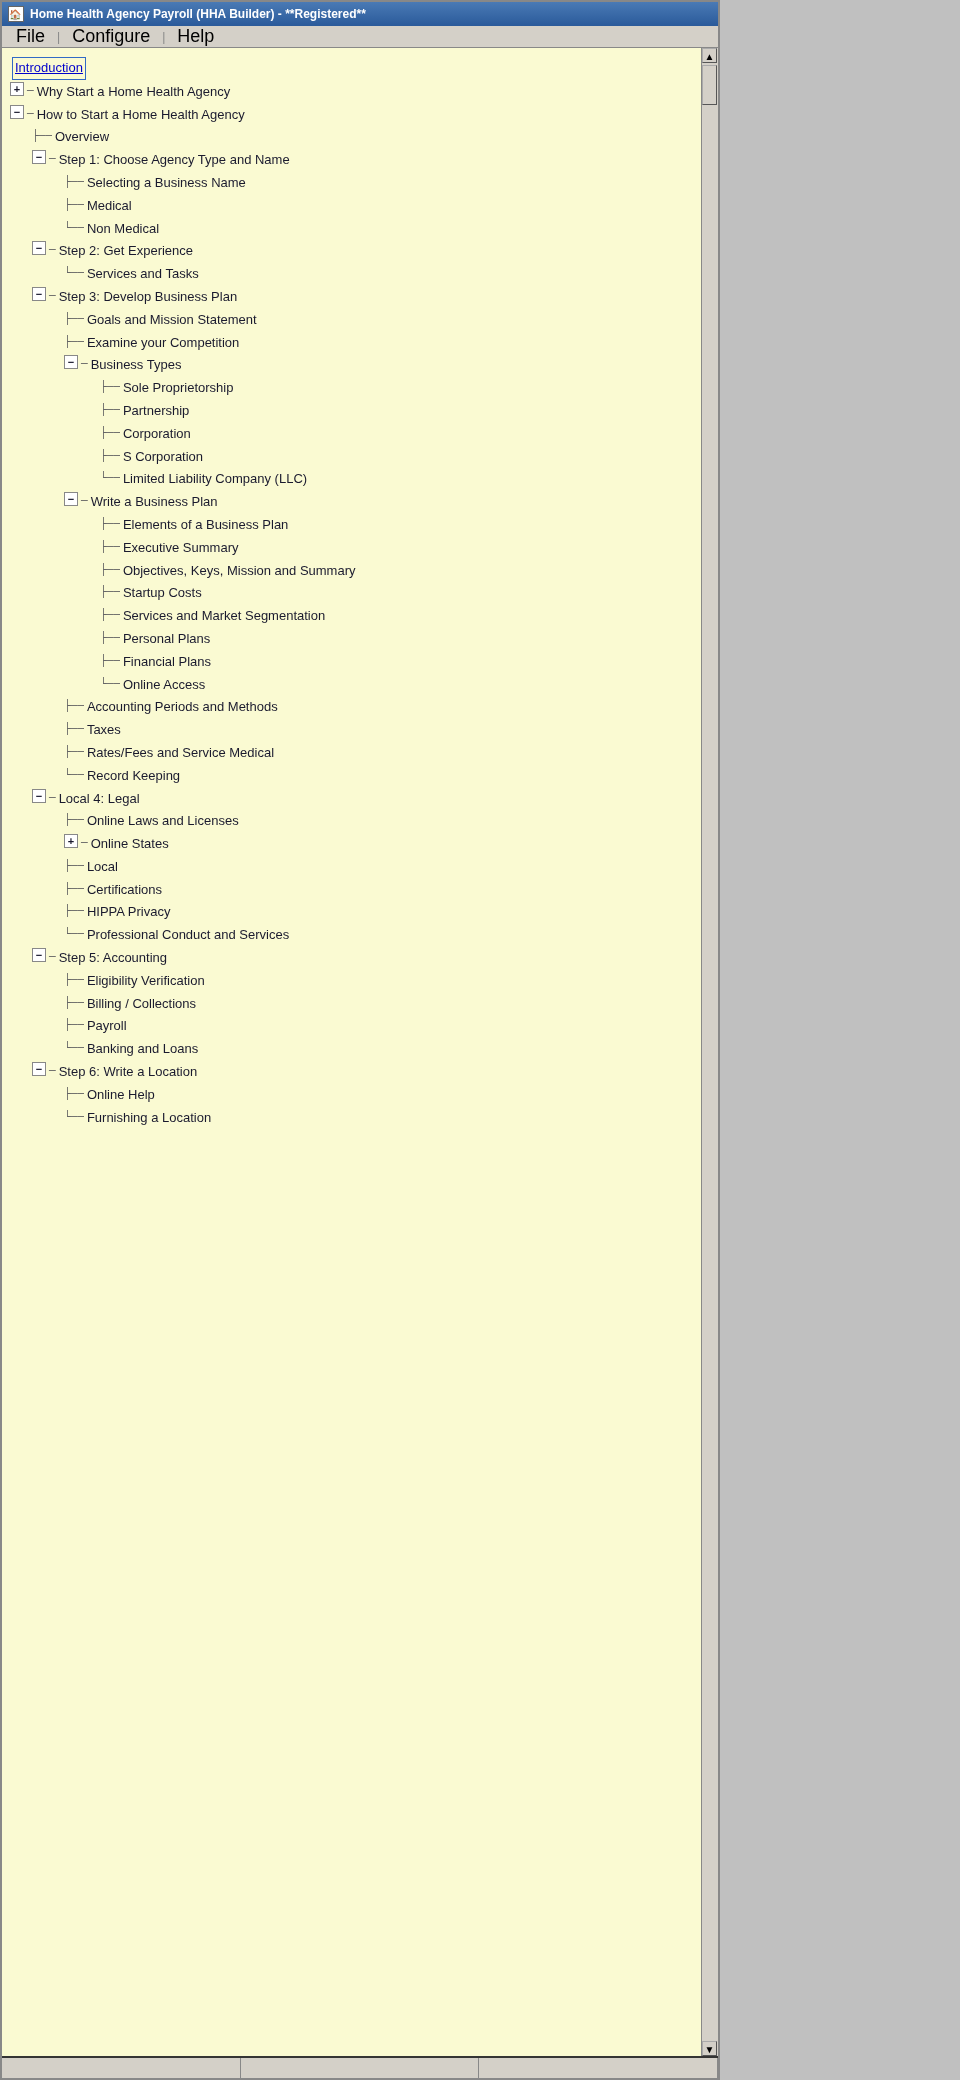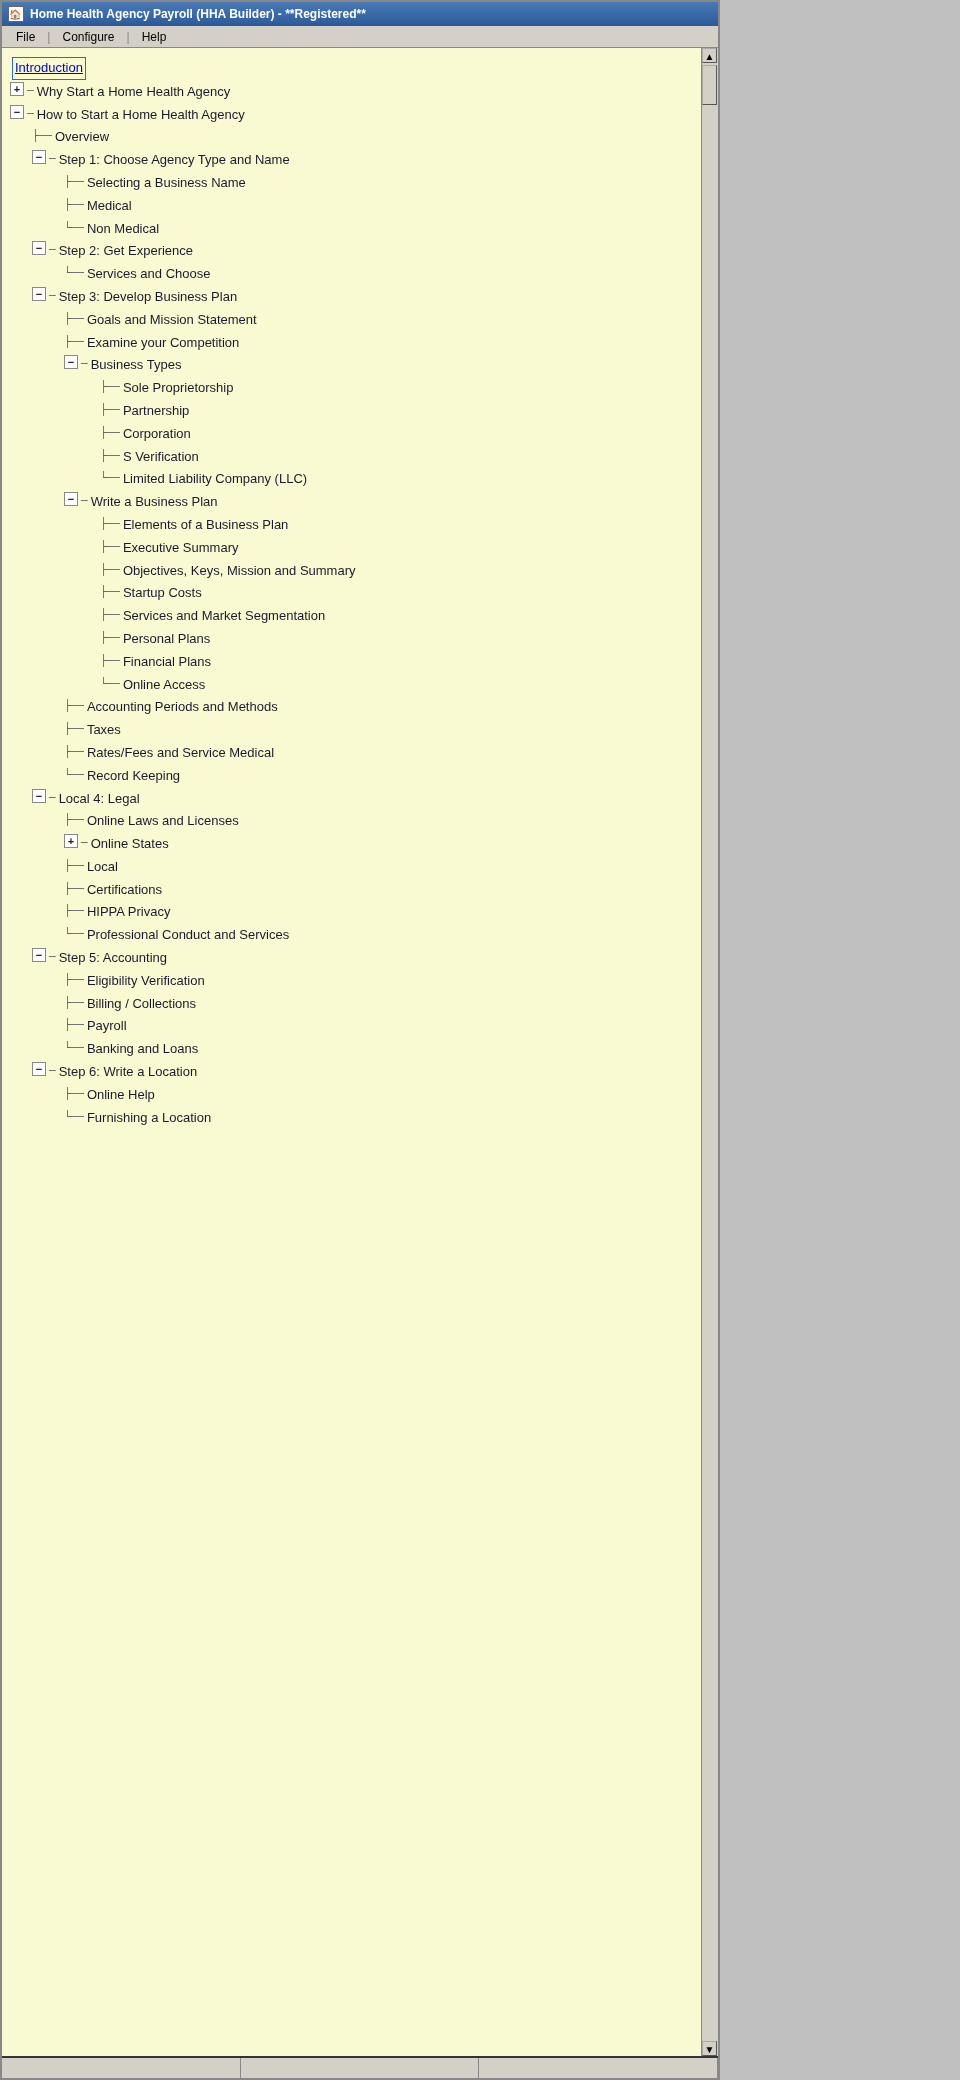--- a/index.html
+++ b/index.html
@@ -56,21 +56,21 @@
       padding: 2px 6px;
       display: flex;
       align-items: center;
       gap: 2px;
       height: 22px;
     }
 
     .menu-item {
       padding: 1px 8px;
       cursor: pointer;
-      font-size: 12px;
+      font-size: 18px;
       color: #000;
     }
 
     .menu-separator {
       color: #888;
       font-size: 12px;
       padding: 0 2px;
     }
 
     .toolbar {
@@ -242,21 +242,21 @@
       </div>
 
       <div class="tree-line" style="margin-left:22px;">
         <span class="expand-btn">−</span>
         <span style="font-family:monospace; color:#666; font-size:11px; margin-right:2px;">─</span>
         <span class="item-label">Step 2: Get Experience</span>
       </div>
 
       <div class="tree-line" style="margin-left:54px;">
         <span style="font-family:monospace; color:#666; font-size:11px; margin-right:2px;">└──</span>
-        <span class="item-label">Services and Choose</span>
+        <span class="item-label">Services and Tasks</span>
       </div>
 
       <div class="tree-line" style="margin-left:22px;">
         <span class="expand-btn">−</span>
         <span style="font-family:monospace; color:#666; font-size:11px; margin-right:2px;">─</span>
         <span class="item-label">Step 3: Develop Business Plan</span>
       </div>
 
       <div class="tree-line" style="margin-left:54px;">
         <span style="font-family:monospace; color:#666; font-size:11px; margin-right:2px;">├──</span>
@@ -284,21 +284,21 @@
         <span class="item-label">Partnership</span>
       </div>
 
       <div class="tree-line" style="margin-left:90px;">
         <span style="font-family:monospace; color:#666; font-size:11px; margin-right:2px;">├──</span>
         <span class="item-label">Corporation</span>
       </div>
 
       <div class="tree-line" style="margin-left:90px;">
         <span style="font-family:monospace; color:#666; font-size:11px; margin-right:2px;">├──</span>
-        <span class="item-label">S Verification</span>
+        <span class="item-label">S Corporation</span>
       </div>
 
       <div class="tree-line" style="margin-left:90px;">
         <span style="font-family:monospace; color:#666; font-size:11px; margin-right:2px;">└──</span>
         <span class="item-label">Limited Liability Company (LLC)</span>
       </div>
 
       <div class="tree-line" style="margin-left:54px;">
         <span class="expand-btn">−</span>
         <span style="font-family:monospace; color:#666; font-size:11px; margin-right:2px;">─</span>

